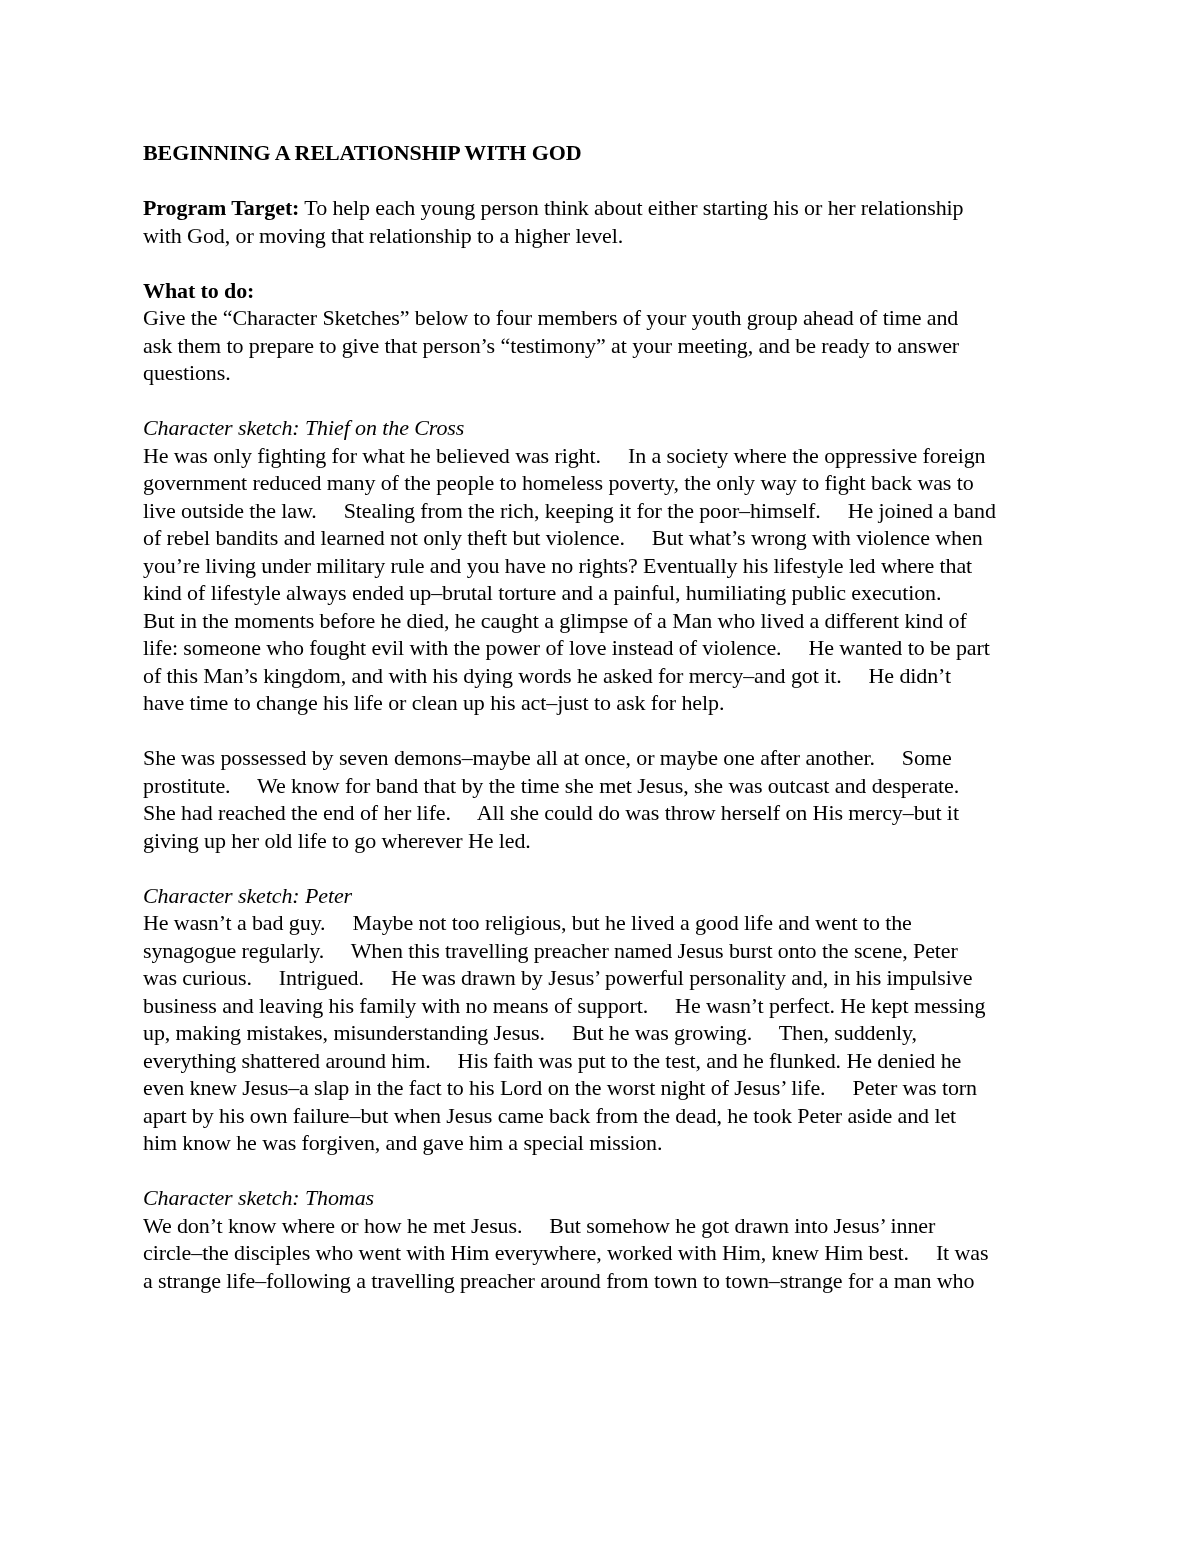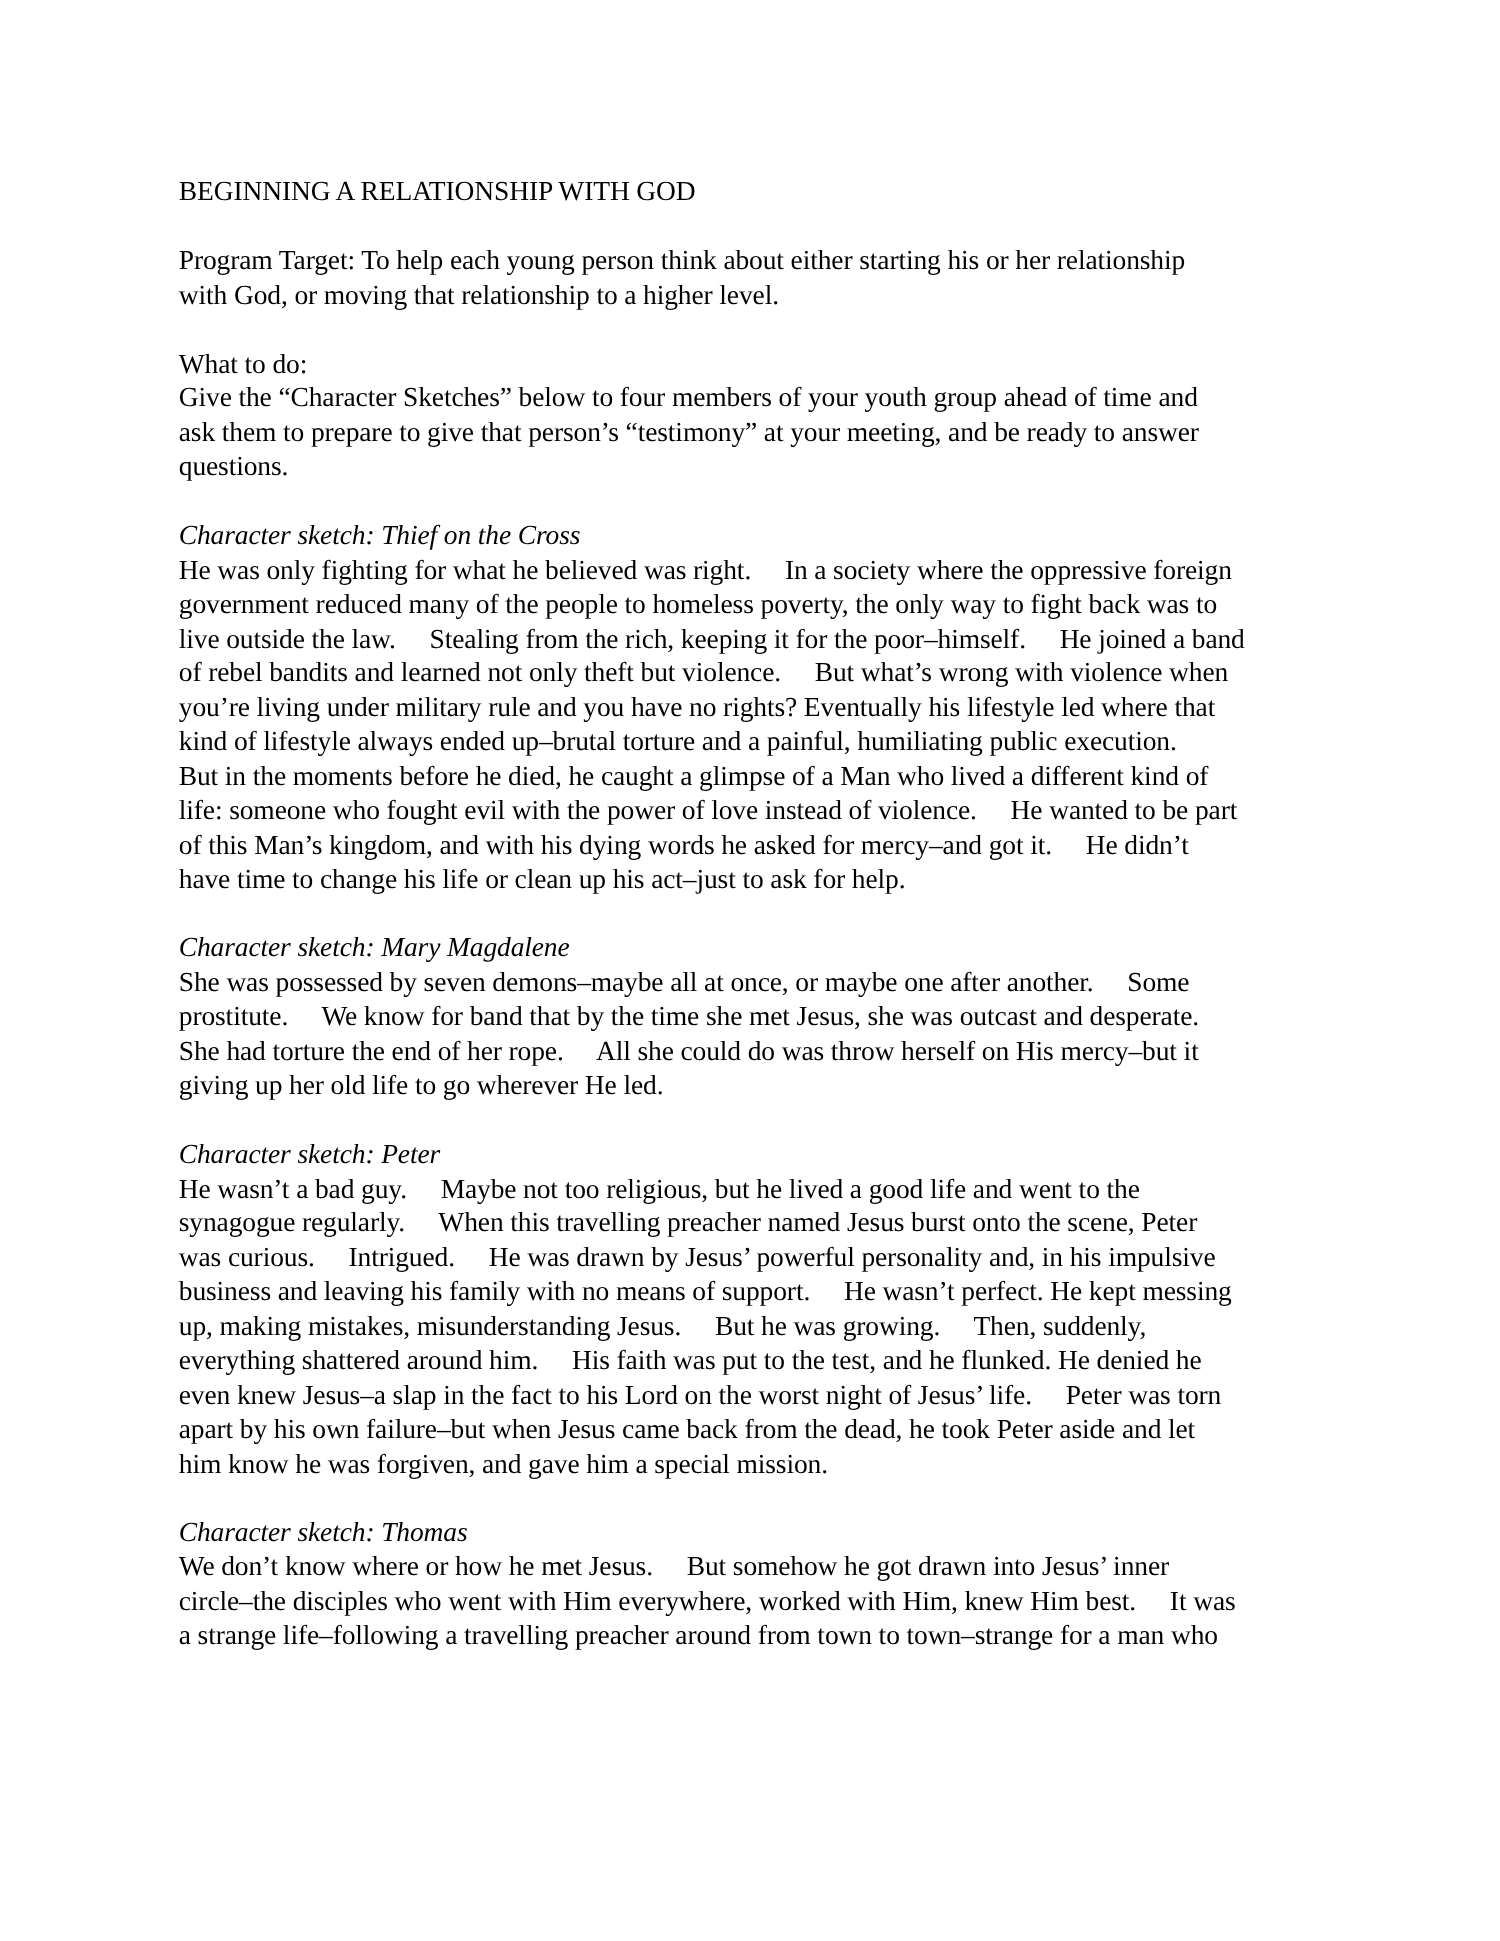--- a/index.html
+++ b/index.html
@@ -14,21 +14,21 @@
     font-family: "Liberation Serif", serif;
     font-size: 22px;
     line-height: 27.5px;
     letter-spacing: -0.1px;
     padding: 139px 120px 0 143px;
     overflow: hidden;
   }
   .line { white-space: pre; }
   .block { margin-top: 27.5px; }
   .block.first { margin-top: 0; }
-  .b { font-weight: normal; }
+  .b { font-weight: bold; }
   .i { font-style: italic; }
 </style>
 </head>
 <body>
 
 <div class="page">
 
   <div class="block first">
     <div class="line b">BEGINNING A RELATIONSHIP WITH GOD</div>
   </div>
@@ -53,24 +53,23 @@
     <div class="line">of rebel bandits and learned not only theft but violence.     But what’s wrong with violence when</div>
     <div class="line">you’re living under military rule and you have no rights? Eventually his lifestyle led where that</div>
     <div class="line">kind of lifestyle always ended up–brutal torture and a painful, humiliating public execution.</div>
     <div class="line">But in the moments before he died, he caught a glimpse of a Man who lived a different kind of</div>
     <div class="line">life: someone who fought evil with the power of love instead of violence.     He wanted to be part</div>
     <div class="line">of this Man’s kingdom, and with his dying words he asked for mercy–and got it.     He didn’t</div>
     <div class="line">have time to change his life or clean up his act–just to ask for help.</div>
   </div>
 
   <div class="block">
-    <div class="line i">Character sketch: Mary Magdalene</div>
     <div class="line">She was possessed by seven demons–maybe all at once, or maybe one after another.     Some</div>
     <div class="line">prostitute.     We know for band that by the time she met Jesus, she was outcast and desperate.</div>
-    <div class="line">She had torture the end of her rope.     All she could do was throw herself on His mercy–but it</div>
+    <div class="line">She had reached the end of her life.     All she could do was throw herself on His mercy–but it</div>
     <div class="line">giving up her old life to go wherever He led.</div>
   </div>
 
   <div class="block">
     <div class="line i">Character sketch: Peter</div>
     <div class="line">He wasn’t a bad guy.     Maybe not too religious, but he lived a good life and went to the</div>
     <div class="line">synagogue regularly.     When this travelling preacher named Jesus burst onto the scene, Peter</div>
     <div class="line">was curious.     Intrigued.     He was drawn by Jesus’ powerful personality and, in his impulsive</div>
     <div class="line">business and leaving his family with no means of support.     He wasn’t perfect. He kept messing</div>
     <div class="line">up, making mistakes, misunderstanding Jesus.     But he was growing.     Then, suddenly,</div>

